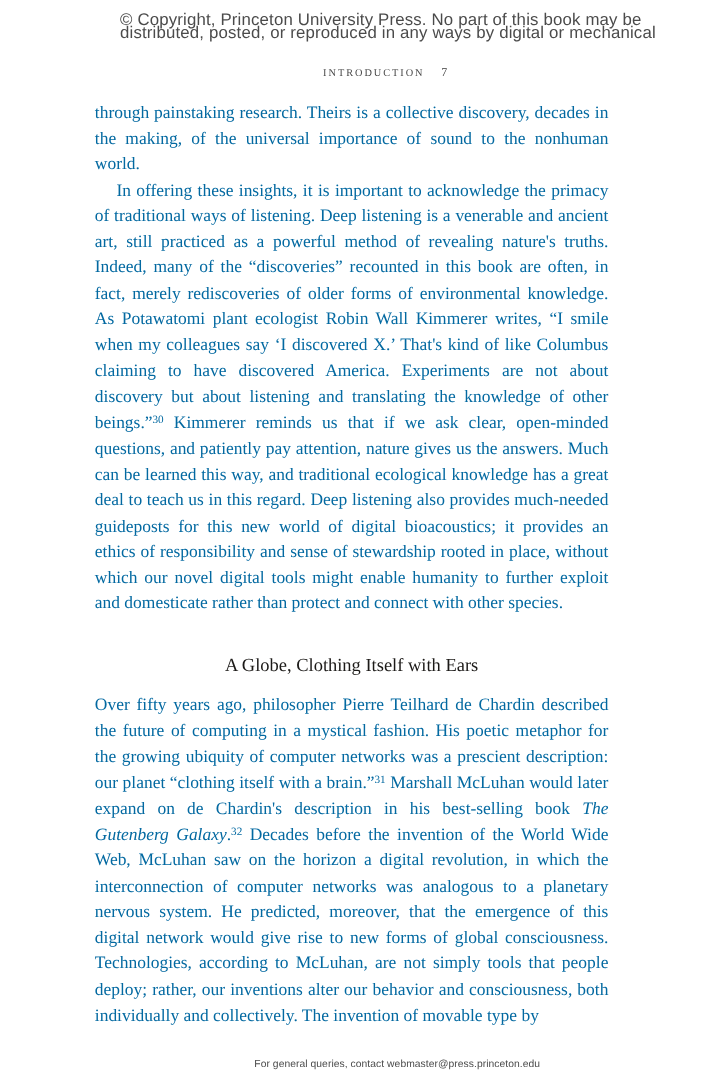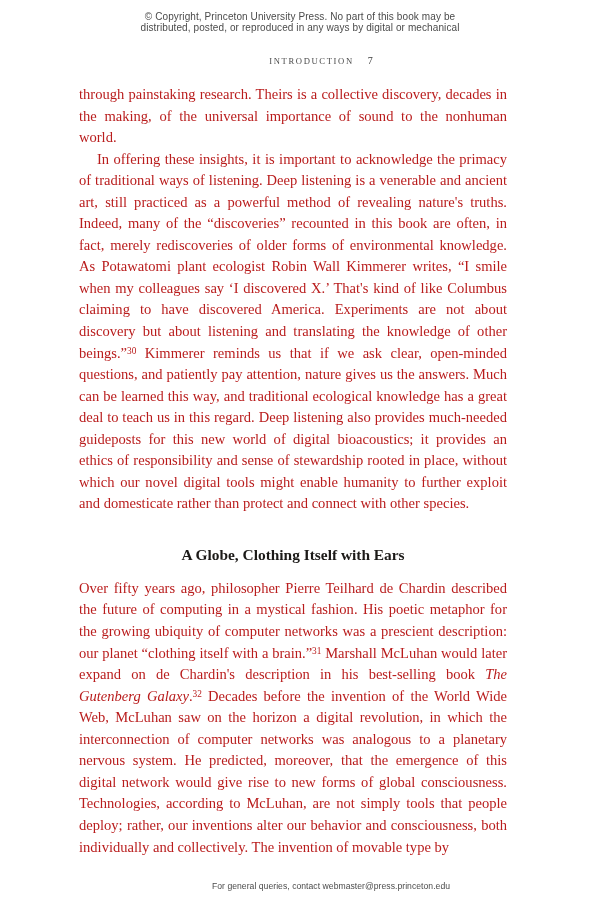--- a/index.html
+++ b/index.html
@@ -24,21 +24,21 @@
   }
 
   
   .copyright-block {
     position: absolute;
     top: 11px;
     left: 100px;
     width: 400px;
     text-align: center;
     font-family: "Liberation Sans", "DejaVu Sans", sans-serif;
-    font-size: 10px;
+    font-size: 14px;
     line-height: 11.3px;
     color: #4b4b4b;
     letter-spacing: 0.01em;
   }
   .copyright-block div { white-space: nowrap; }
 
   
   .running-head {
     position: absolute;
     top: 55px;
@@ -69,37 +69,37 @@
     width: 428px;
   }
 
   p.body-par {
     margin: 0;
     font-size: 14.55px;
     line-height: 21.55px;
     text-align: justify;
     text-justify: inter-word;
     hyphens: none;
-    color: #b91c1c;
+    color: #0369a1;
   }
   p.body-par.indent { text-indent: 18px; }
 
   sup {
     font-size: 0.64em;
     vertical-align: 0.48em;
     line-height: 0;
   }
 
   em { font-style: italic; }
 
   
   h2.section-heading {
     margin: 0;
     font-size: 15.4px;
-    font-weight: bold;
+    font-weight: normal;
     text-align: center;
     line-height: 20px;
     color: #1c1a18;
     padding-top: 30px;
     padding-bottom: 13px;
   }
 
   
   .footer-note {
     position: absolute;

